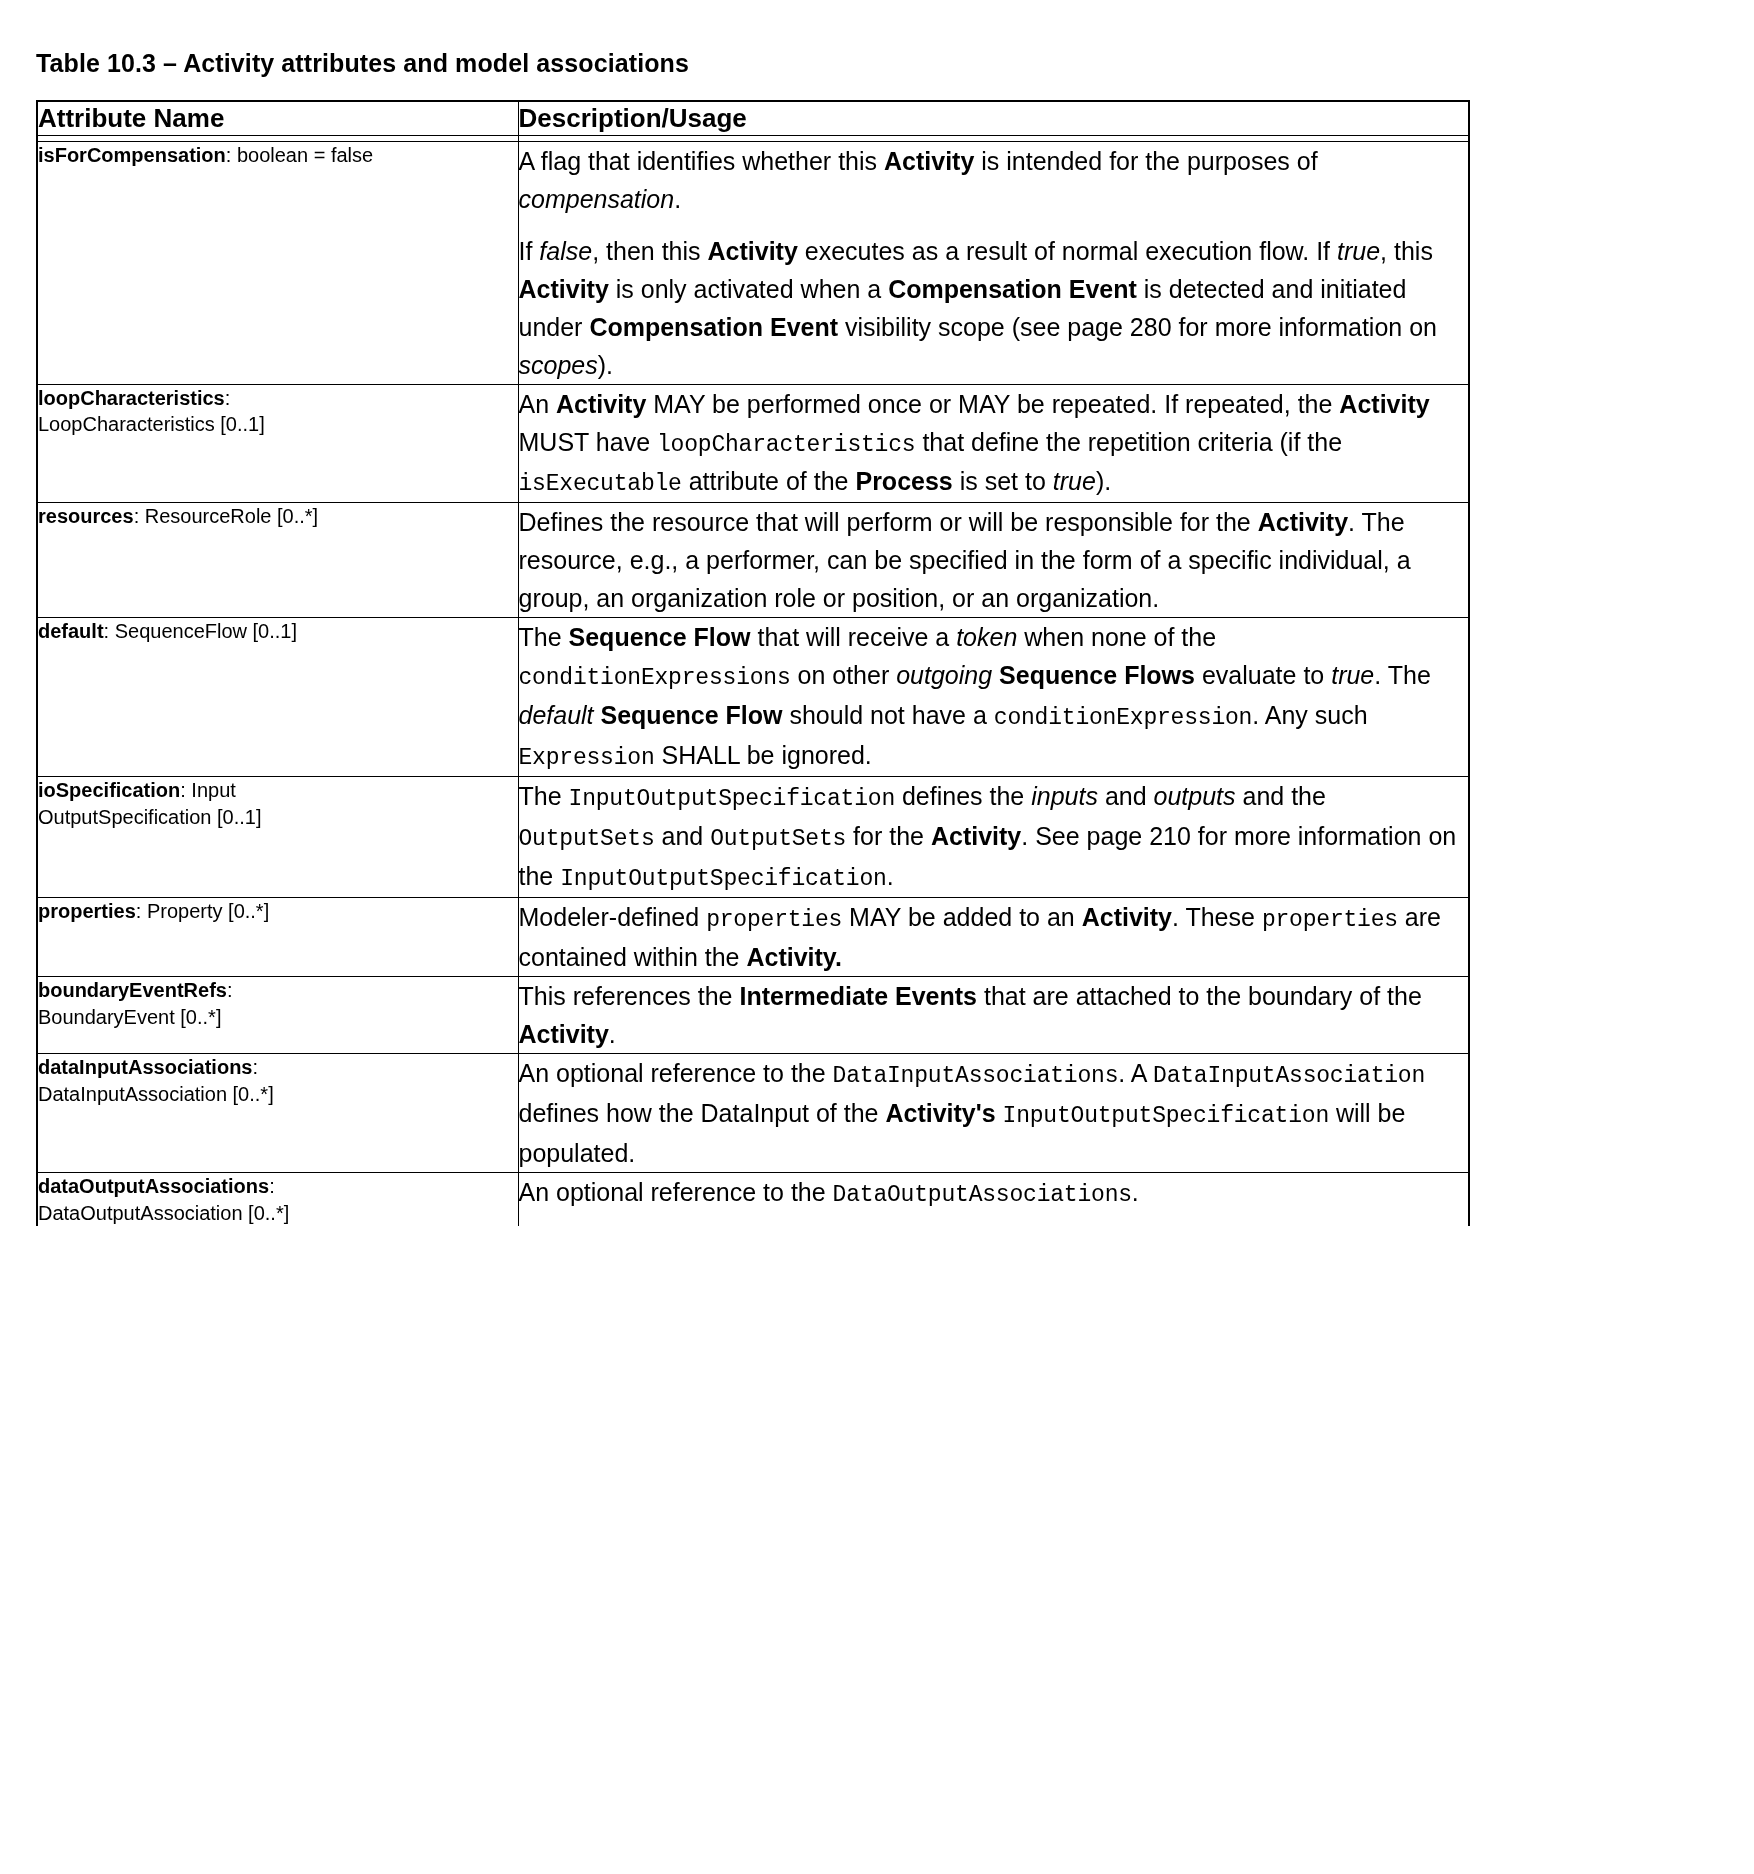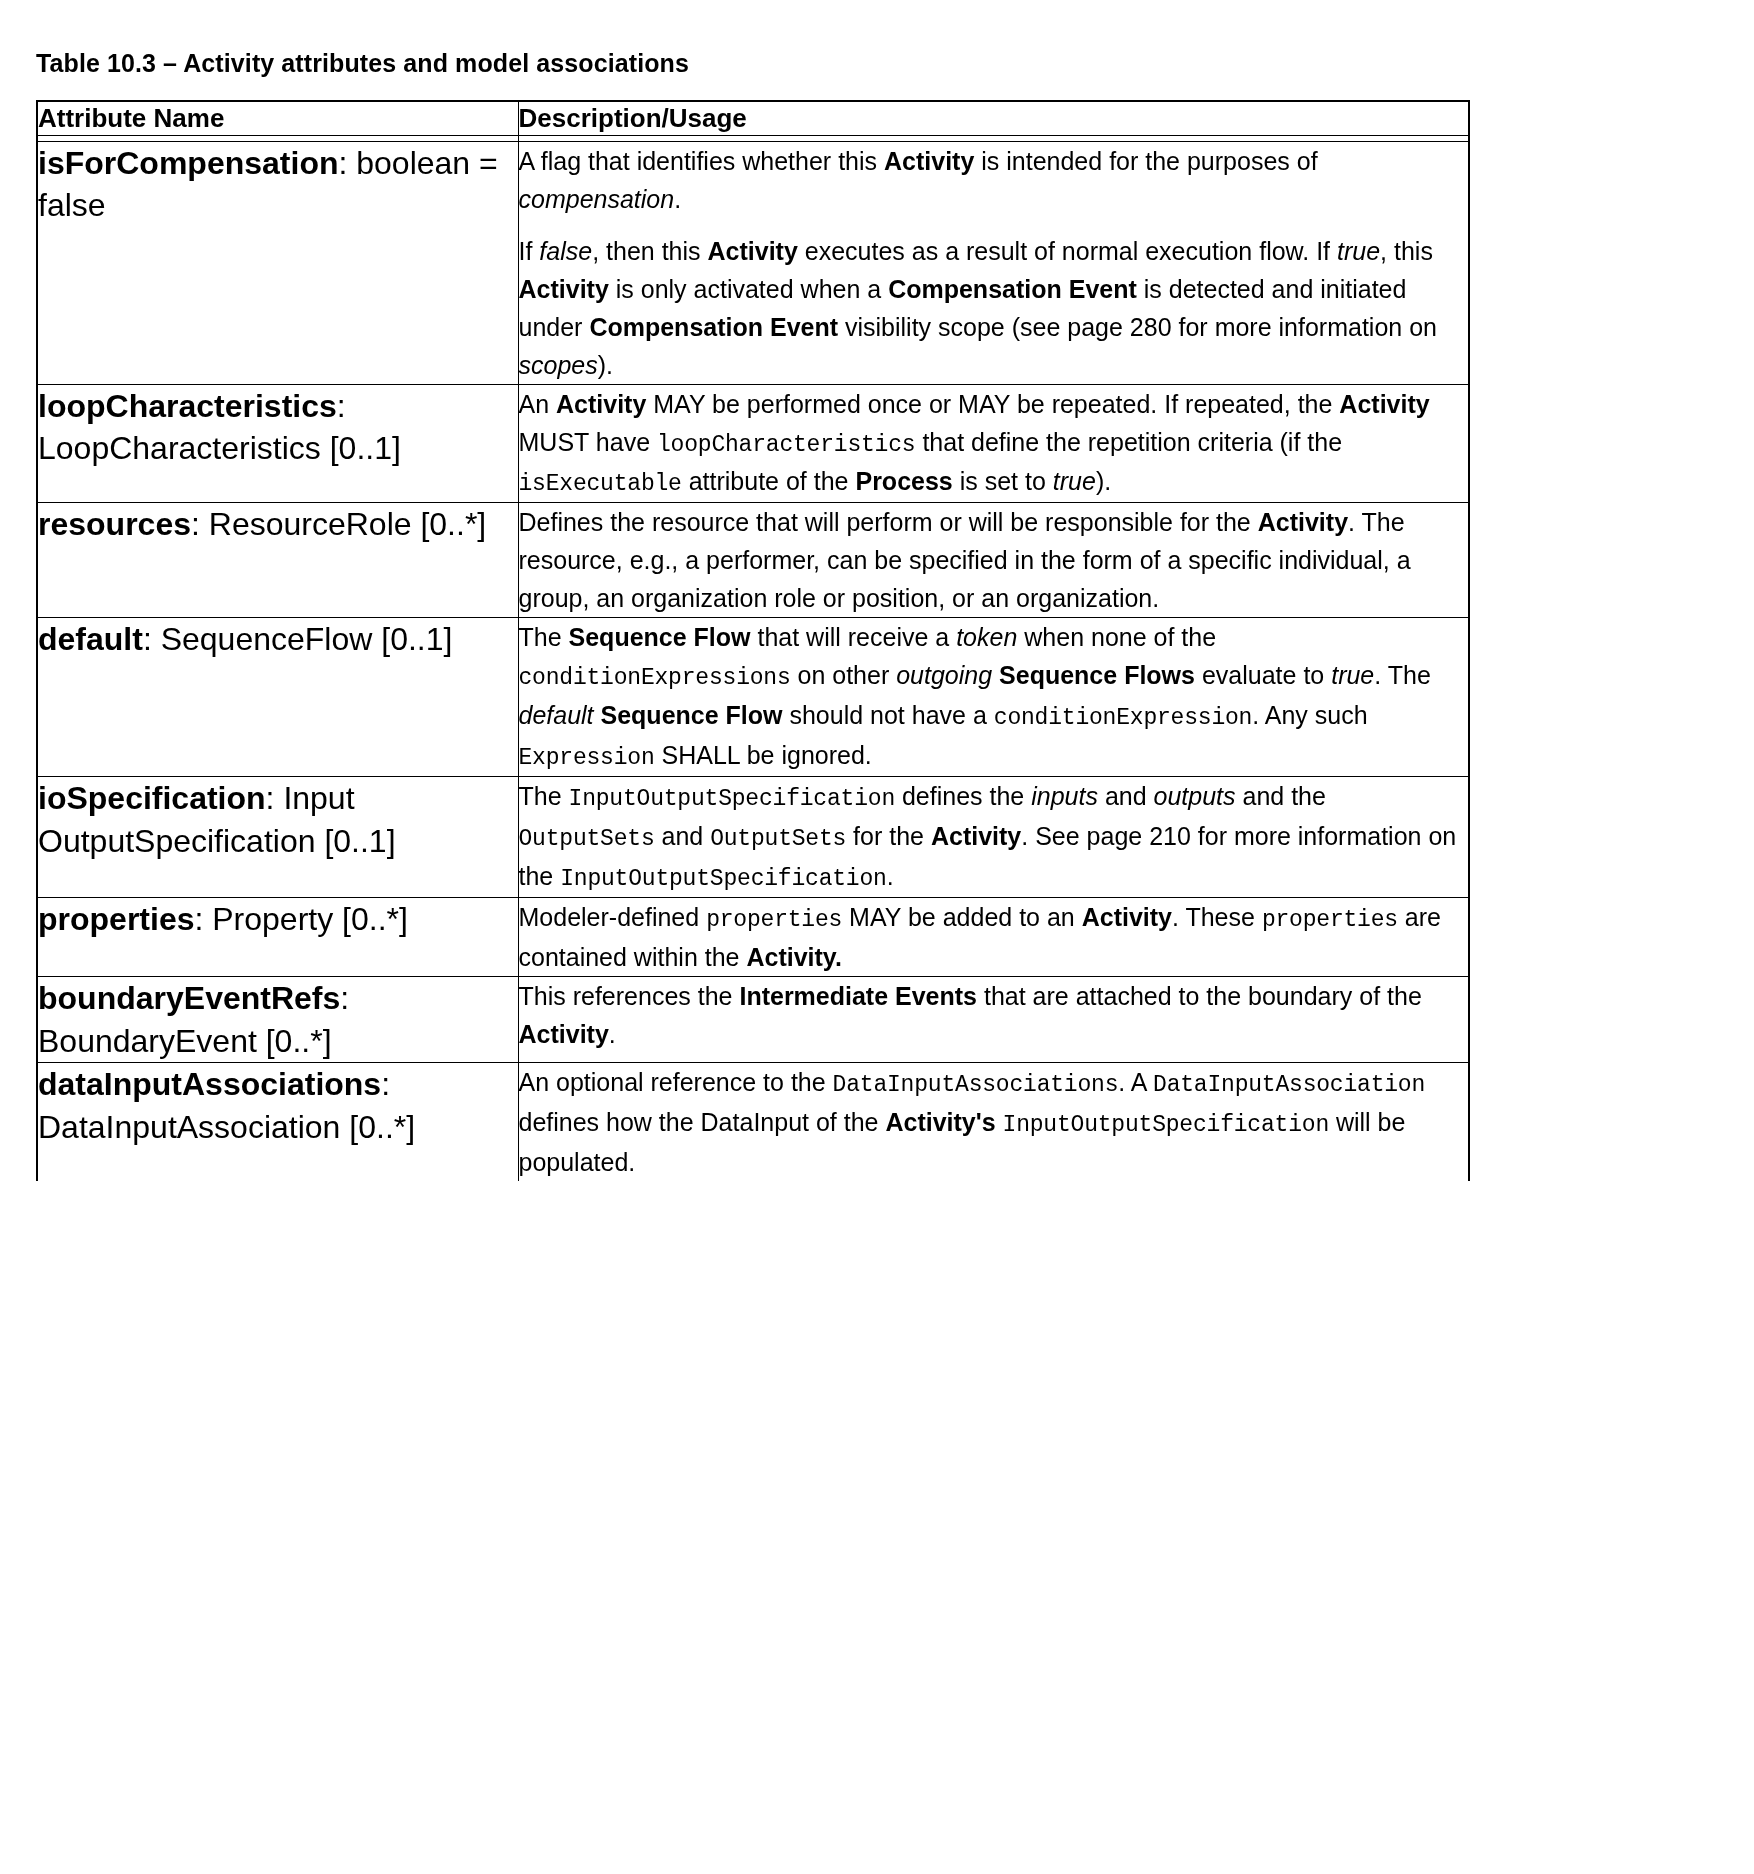--- a/index.html
+++ b/index.html
@@ -66,21 +66,21 @@
     font-size: 0;
   }
   tbody tr td {
     border-top: 1.2px solid #000;
   }
   tbody tr:first-child td {
     border-top: none;
   }
   td.name-cell {
     padding: 14px 14px 18px 16px;
-    font-size: 32px;
+    font-size: 20px;
     line-height: 1.33;
   }
   td.desc-cell {
     padding: 18px 16px 18px 20px;
     font-size: 25px;
     line-height: 1.52;
   }
   td.desc-cell p {
     margin: 0 0 14px 0;
   }
@@ -185,17 +185,25 @@
 
       <tr>
         <td class="name-cell">
           <b>dataInputAssociations</b>:<br>DataInputAssociation [0..*]
         </td>
         <td class="desc-cell">
           <p>An optional reference to the <code class="mono">DataInputAssociations</code>. A <code class="mono">DataInputAssociation</code> defines how the DataInput of the <b>Activity's</b> <code class="mono">InputOutputSpecification</code> will be populated.</p>
         </td>
       </tr>
 
+      <tr>
+        <td class="name-cell">
+          <b>dataOutputAssociations</b>:<br>DataOutputAssociation [0..*]
+        </td>
+        <td class="desc-cell">
+          <p>An optional reference to the <code class="mono">DataOutputAssociations</code>.</p>
+        </td>
+      </tr>
 
 
     </tbody>
   </table>
 </div>
 
 </body></html>

